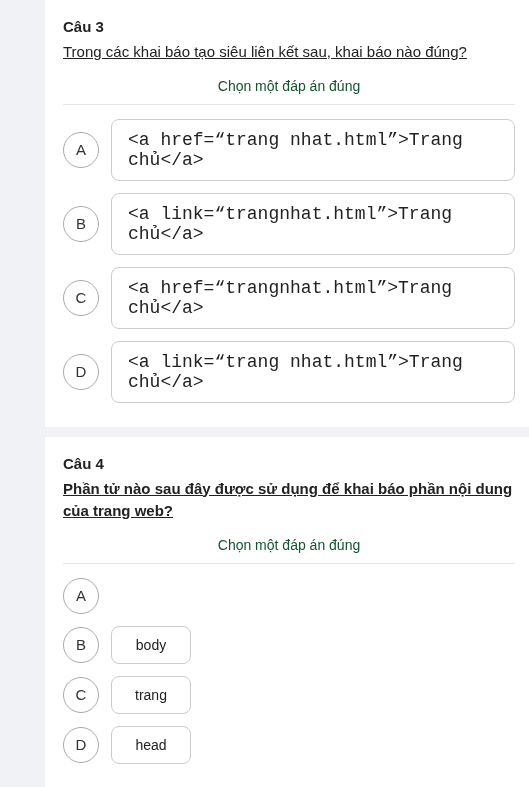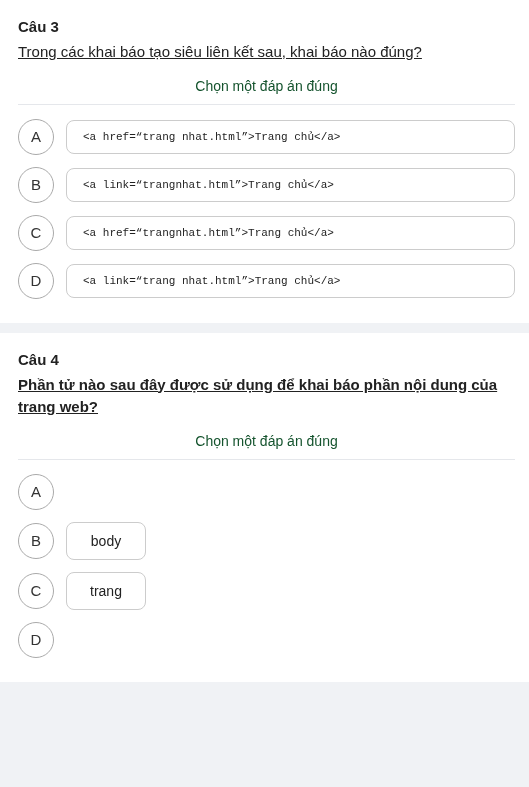--- a/index.html
+++ b/index.html
@@ -12,20 +12,21 @@
       background: #f0f2f5;
       width: 529px;
       min-height: 787px;
       font-size: 15px;
       color: #222;
     }
     .question-card {
       background: #fff;
       margin-bottom: 10px;
       padding: 18px 14px 24px 18px;
+      margin-left: 45px;
     }
     .question-number {
       font-weight: bold;
       margin-bottom: 6px;
       font-size: 15px;
     }
     .question-text {
       font-size: 15px;
       margin-bottom: 14px;
       line-height: 1.5;
@@ -62,21 +63,21 @@
       justify-content: center;
       font-size: 15px;
       color: #333;
       flex-shrink: 0;
       background: #fff;
     }
     .option-box {
       border: 1.5px solid #ccc;
       border-radius: 8px;
       padding: 10px 16px;
-      font-size: 11px;
+      font-size: 18px;
       color: #222;
       background: #fff;
       font-family: 'Courier New', monospace;
       flex: 1;
     }
     .option-box-short {
       border: 1.5px solid #ccc;
       border-radius: 8px;
       padding: 10px 20px;
       font-size: 14px;
@@ -124,15 +125,16 @@
     <div class="option-row">
       <div class="option-circle">B</div>
       <div class="option-box-short">body</div>
     </div>
     <div class="option-row">
       <div class="option-circle">C</div>
       <div class="option-box-short">trang</div>
     </div>
     <div class="option-row">
       <div class="option-circle">D</div>
+      <div class="option-box-short">head</div>
     </div>
   </div>
 </div>
 
 </body></html>

